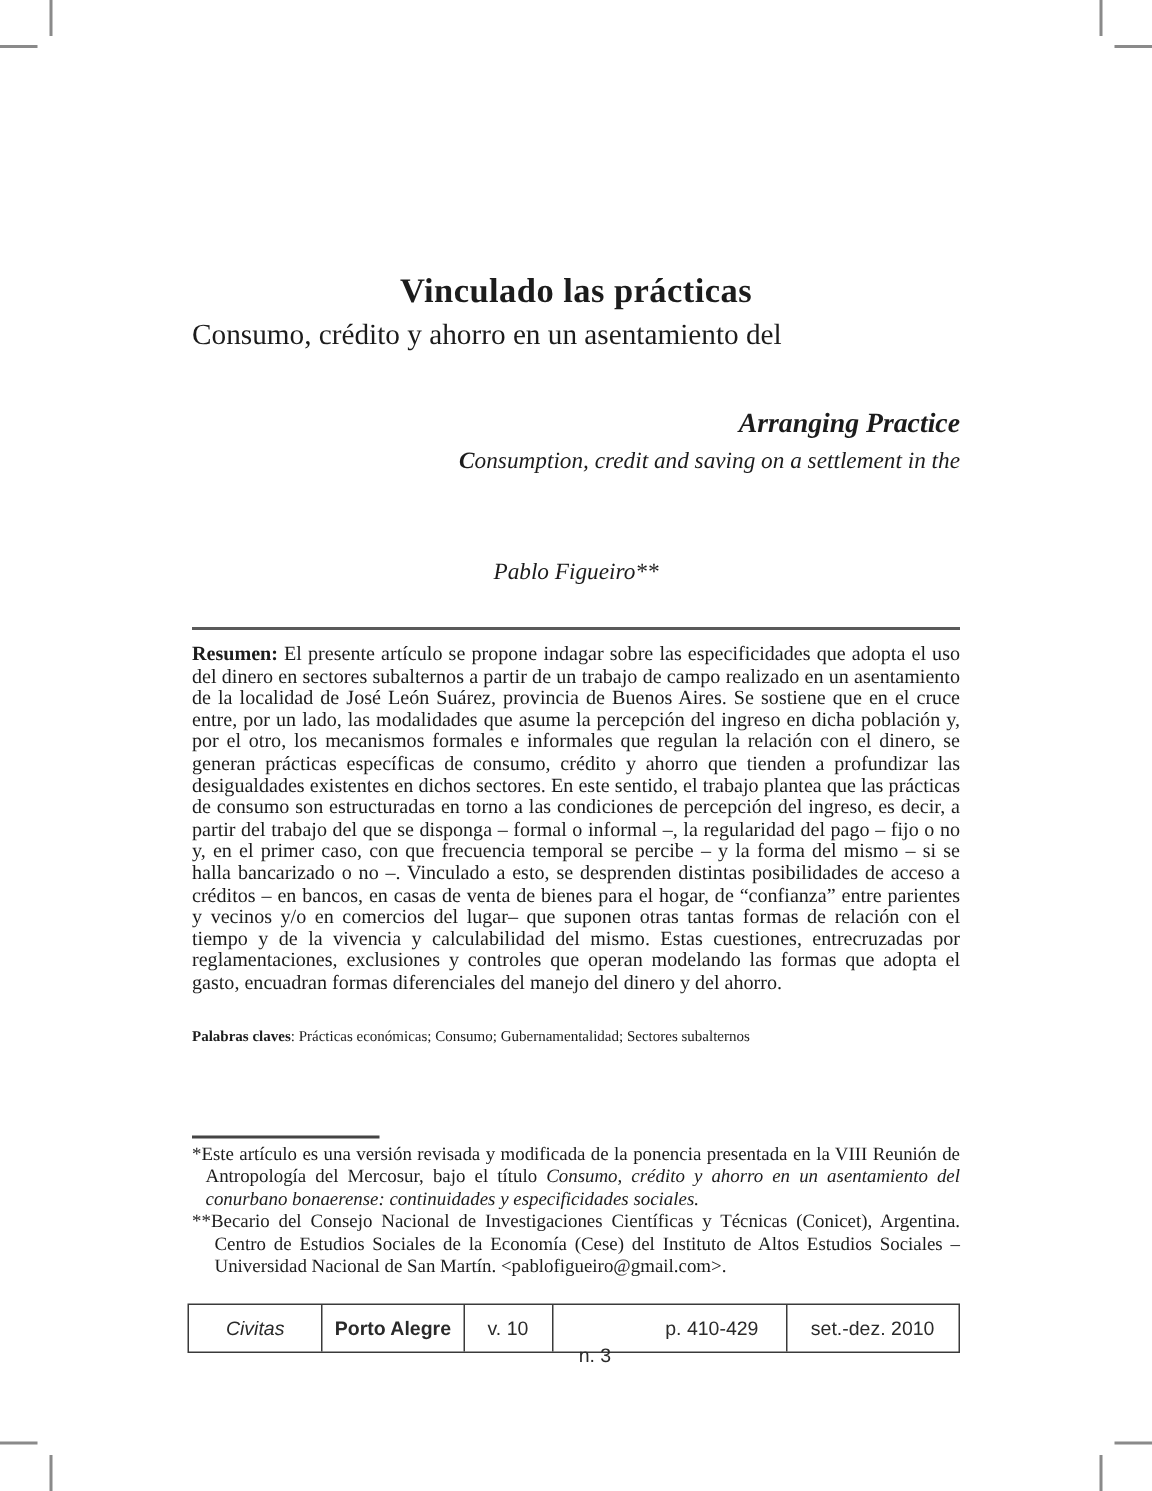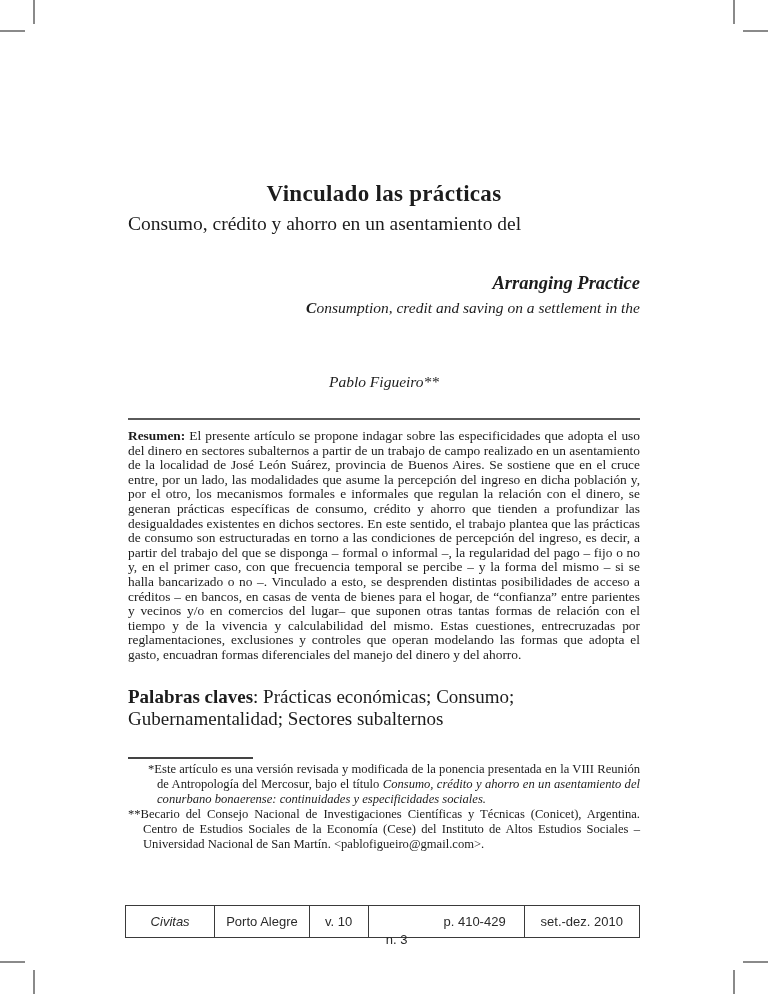--- a/index.html
+++ b/index.html
@@ -50,53 +50,53 @@
   .abstract-rule{
     position:absolute;top:418px;left:0;width:100%;height:2px;background:#5a5a5a;
   }
   .abstract{
     position:absolute;top:429px;left:0;width:100%;
     font-size:13.4px;line-height:14.6px;text-align:justify;
   }
   .abstract .label{font-weight:bold;}
   .keywords{
     position:absolute;top:686px;left:0;width:100%;
-    font-size:19px;
+    font-size:10px;
   }
   .keywords .label{font-weight:bold;}
 
   .fn-rule{
     position:absolute;top:757px;left:0;width:125px;height:1.5px;background:#444;
   }
   .footnotes{
     position:absolute;top:762px;left:0;width:100%;
     font-size:12.6px;line-height:14.9px;text-align:justify;
   }
   .fn{margin:0;}
-  .fn-1{padding-left:9px;text-indent:-9px;margin-left:20px;}
+  .fn-1{padding-left:9px;text-indent:-9px;}
   .fn-2{padding-left:15px;text-indent:-15px;}
   .fn .it{font-style:italic;}
 
   .journal-table{
-    position:absolute;top:905px;left:-3px;width:515px;height:33px;
+    position:absolute;top:869px;left:-3px;width:515px;height:33px;
     display:flex;
     border:1.5px solid #3a3a3a;
     font-family:"Liberation Sans","DejaVu Sans",sans-serif;
     font-size:13px;color:#2a2a2a;
     box-sizing:border-box;
   }
   .journal-table .cell{
     display:flex;align-items:center;justify-content:center;
     border-right:1.5px solid #3a3a3a;
     box-sizing:border-box;
     white-space:nowrap;
   }
   .journal-table .cell:last-child{border-right:none;}
   .c0{width:17.4%;font-style:italic;}
-  .c1{width:18.4%;}
+  .c1{width:18.4%;font-weight:bold;}
   .c2{width:11.5%;}
   .c3{width:11.1%;margin-top:33px;}
   .c4{width:19.3%;}
   .c5{width:22.3%;}
 </style>
 </head>
 <body>
 
 <div class="page">
 

